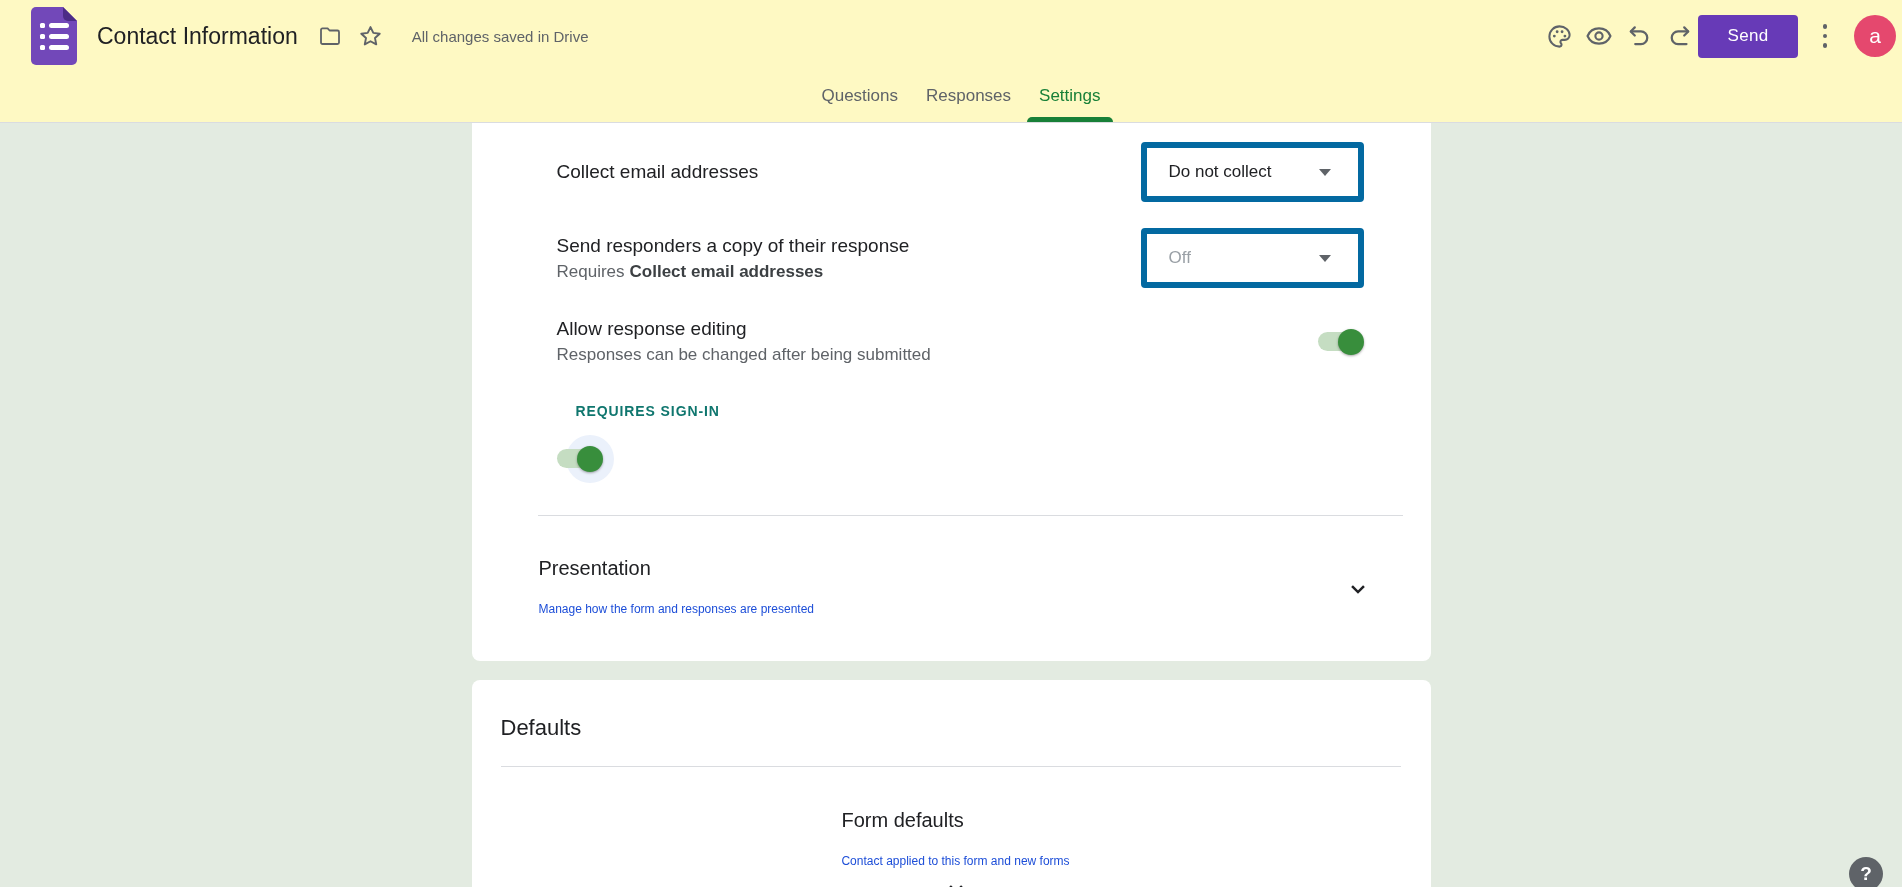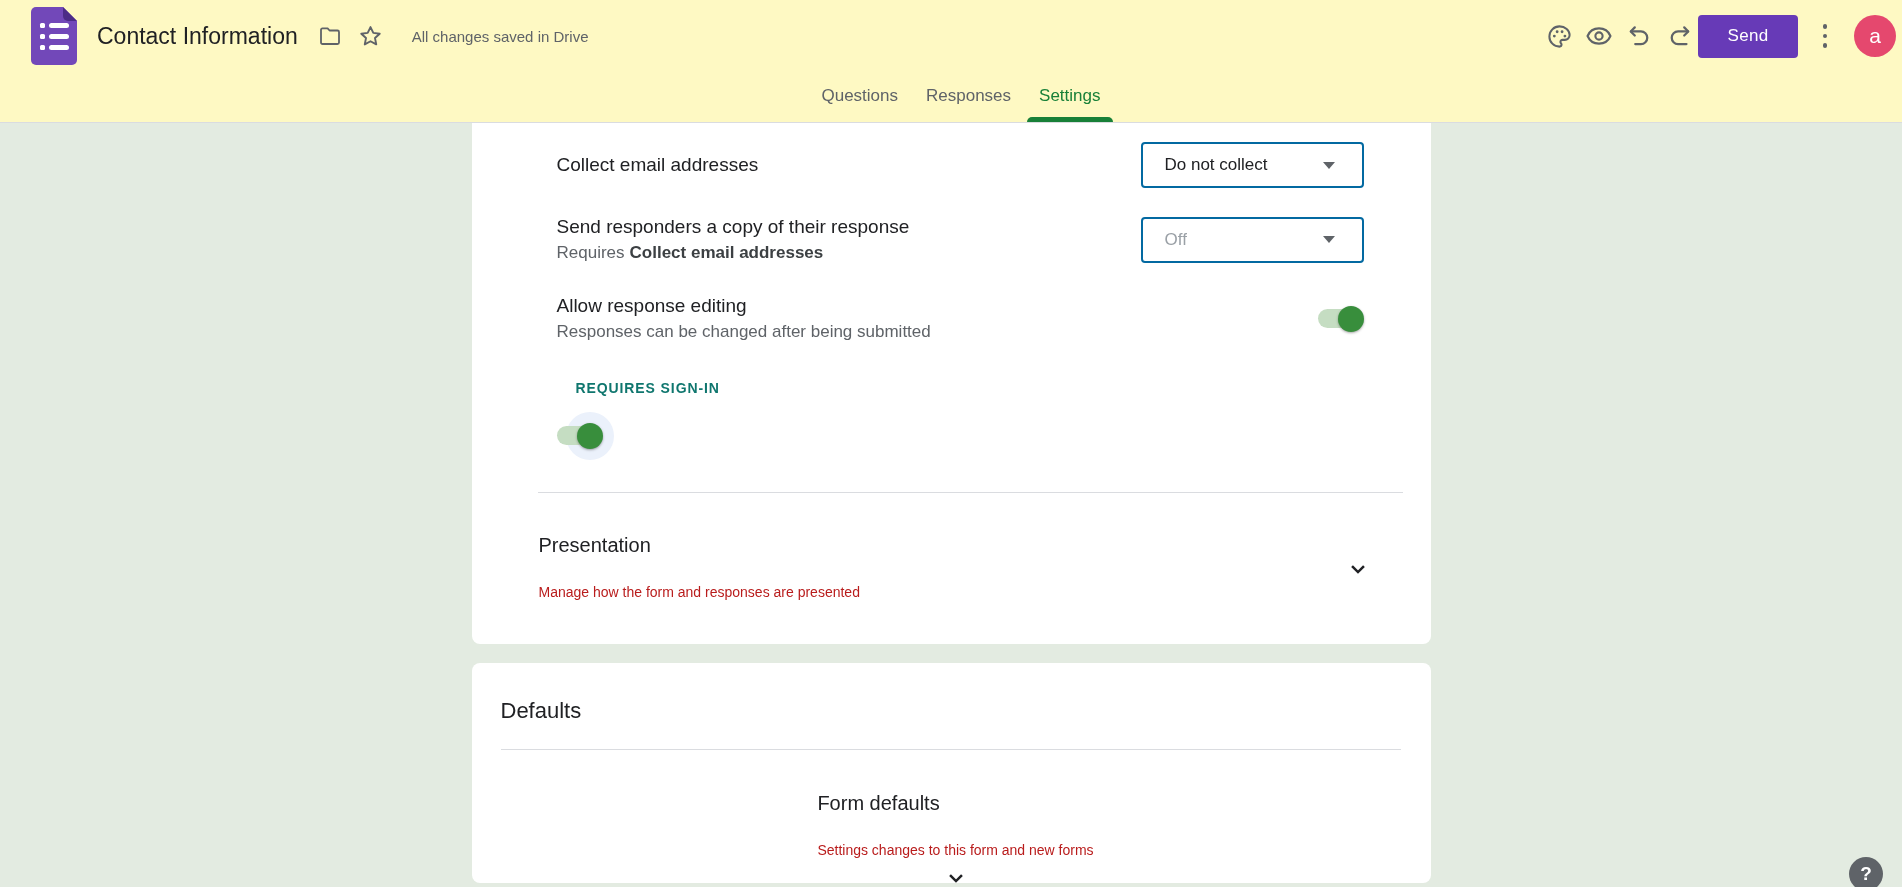--- a/index.html
+++ b/index.html
@@ -43,39 +43,39 @@
   .card1{border-radius:0 0 8px 8px;padding-bottom:39px;}
   .card2{border-radius:8px;margin-top:19px;height:220px;}
 
   .srow{display:flex;align-items:center;justify-content:space-between;padding-left:85px;padding-right:67px;}
   .srow.toggle-row{padding-right:70px;}
   .rtitle{font-size:19px;color:#202124;line-height:26px;}
   .rsub{font-size:17px;color:#5f6368;line-height:25px;}
   .rsub .bold{color:#3c4043;font-weight:700;}
   .rsub .sp{margin-right:5px;}
 
-  .dropdown{width:223px;height:46px;box-sizing:border-box;border:2px solid #0369a1;border-radius:4px;background:#fff;
+  .dropdown{width:223px;height:60px;box-sizing:border-box;border:6px solid #0369a1;border-radius:4px;background:#fff;
             display:flex;align-items:center;justify-content:space-between;padding:0 27px 0 22px;cursor:pointer;flex:none;}
   .dropdown .dval{font-size:17px;color:#202124;}
   .dropdown.disabled .dval{color:#9aa0a6;}
   .caret{width:0;height:0;border-left:6px solid transparent;border-right:6px solid transparent;border-top:7px solid #5f6368;}
 
   .toggle-wrap{position:relative;width:43px;height:19px;flex:none;cursor:pointer;}
   .halo{position:absolute;left:9px;top:-14.5px;width:48px;height:48px;border-radius:50%;background:#ebf1fb;}
   .toggle{position:relative;width:43px;height:19px;border-radius:10px;background:#c5ddc2;}
   .knob{position:absolute;right:-3px;top:-3.5px;width:26px;height:26px;border-radius:50%;background:#388e3c;box-shadow:0 1px 2.5px rgba(0,0,0,.35);}
 
   .section-label{padding-left:104px;margin-top:34px;font-size:14px;font-weight:600;letter-spacing:.9px;color:#0f766e;line-height:20px;}
 
   .divider1{height:1px;background:#dadce0;margin:47px 28px 0 66px;}
   .divider2{height:1px;background:#dadce0;margin:23px 30px 0 29px;}
 
   .expand-row{display:flex;align-items:center;justify-content:space-between;padding-left:67px;padding-right:58px;cursor:pointer;}
   .expand-row .etitle{font-size:20px;color:#202124;line-height:27px;}
-  .expand-row .esub{font-size:14px;color:#b91c1c;line-height:25px;margin-top:21px;}
+  .expand-row .esub{font-size:12px;color:#1d4ed8;line-height:25px;margin-top:15px;}
   .chev{flex:none;display:flex;align-items:center;justify-content:center;width:30px;height:30px;}
 
   .card2 .heading{font-size:22px;color:#202124;padding:33px 12px 0 29px;line-height:30px;}
 
   .mt19{margin-top:19px;} .mt26{margin-top:26px;} .mt28{margin-top:28px;} .mt39{margin-top:39px;} .mt40{margin-top:40px;flex-direction:column;}
 
   .help-fab{position:absolute;left:1849px;top:857px;width:34px;height:34px;border-radius:50%;background:#5f6368;color:#fff;
             display:flex;align-items:center;justify-content:center;font-size:19px;font-weight:700;cursor:pointer;z-index:6;}
 </style>
 </head>
@@ -226,21 +226,21 @@
       </div>
 
     </section>
 
     <section class="card card2">
       <div class="heading">Defaults</div>
       <div class="divider2"></div>
       <div class="expand-row mt40">
         <div>
           <div class="etitle">Form defaults</div>
-          <div class="esub">Settings changes to this form and new forms</div>
+          <div class="esub">Contact applied to this form and new forms</div>
         </div>
         <div class="chev">
           <svg width="26" height="26" viewBox="0 0 24 24">
               <path d="M6.5 9.3 12 14.8l5.5-5.5" fill="none" stroke="#202124" stroke-width="2.3" stroke-linejoin="miter"></path>
             </svg>
         </div>
       </div>
     </section>
 
   </main>

